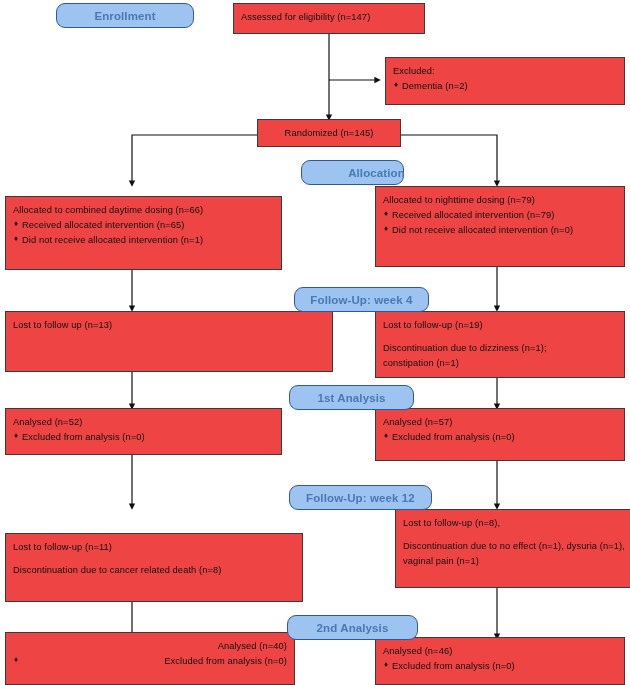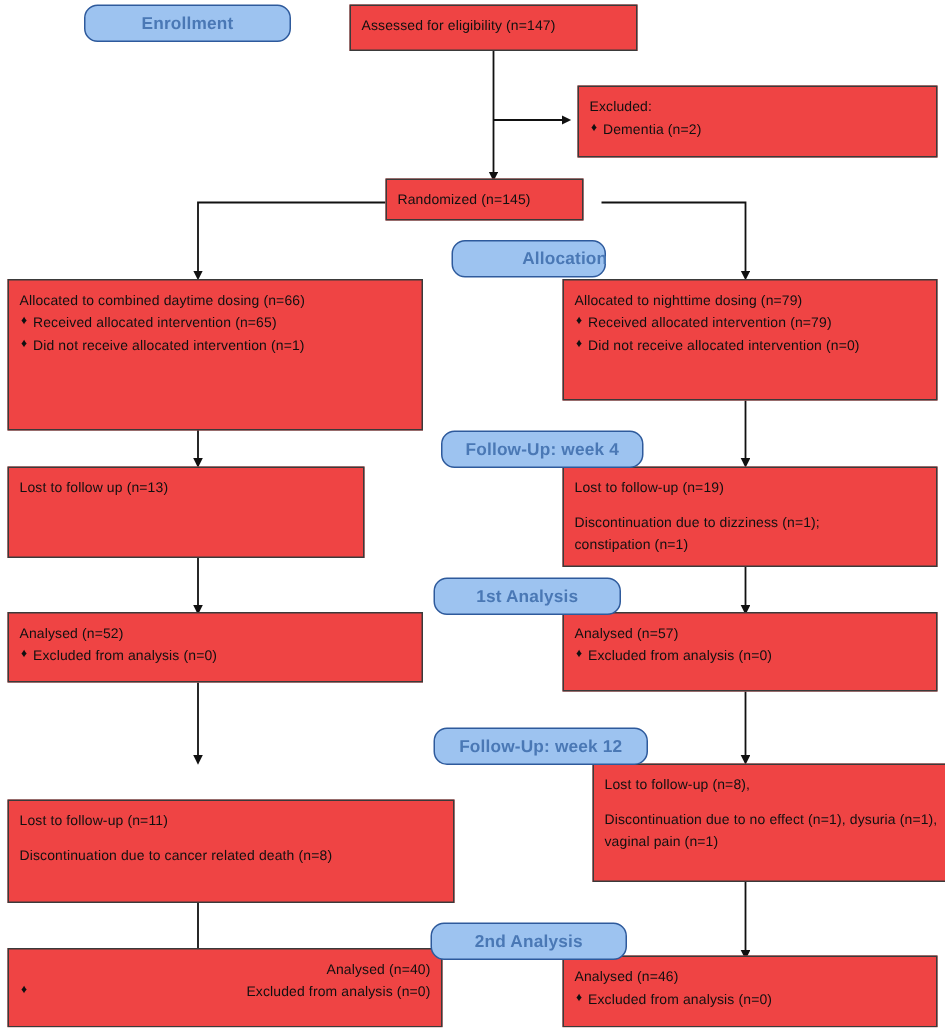--- a/index.html
+++ b/index.html
@@ -119,25 +119,25 @@
   </div>
 
   <div class="box" style="left:385px; top:57px; width:240px; height:48px;">
     <div class="ln">Excluded:</div>
     <div class="bullet-line">
       <span class="bullet">♦</span>
       <span>Dementia (n=2)</span>
     </div>
   </div>
 
-  <div class="box" style="left:257px; top:119px; width:132px; height:28px;">
+  <div class="box" style="left:257px; top:119px; width:144px; height:28px;text-align:center;">
     <div class="ln">Randomized (n=145)</div>
   </div>
 
-  <div class="box" style="left:5px; top:186px; width:277px; height:101px;">
+  <div class="box" style="left:5px; top:196px; width:277px; height:74px;">
     <div class="ln">Allocated to combined daytime dosing (n=66)</div>
     <div class="bullet-line">
       <span class="bullet">♦</span>
       <span>Received allocated intervention (n=65)</span>
     </div>
     <div class="bullet-line">
       <span class="bullet">♦</span>
       <span>Did not receive allocated intervention (n=1)</span>
     </div>
   </div>
@@ -147,21 +147,21 @@
     <div class="bullet-line">
       <span class="bullet">♦</span>
       <span>Received allocated intervention (n=79)</span>
     </div>
     <div class="bullet-line">
       <span class="bullet">♦</span>
       <span>Did not receive allocated intervention (n=0)</span>
     </div>
   </div>
 
-  <div class="box" style="left:5px; top:311px; width:238px; height:61px;">
+  <div class="box" style="left:5px; top:311px; width:328px; height:61px;">
     <div class="ln">Lost to follow up (n=13)</div>
   </div>
 
   <div class="box" style="left:375px; top:311px; width:250px; height:67px;">
     <div class="ln">Lost to follow-up (n=19)</div>
     <div class="spacer"></div>
     <div class="ln wrap" style="width:210px;">Discontinuation due to dizziness (n=1); constipation (n=1)</div>
   </div>
 
   <div class="box" style="left:5px; top:408px; width:277px; height:47px;">

